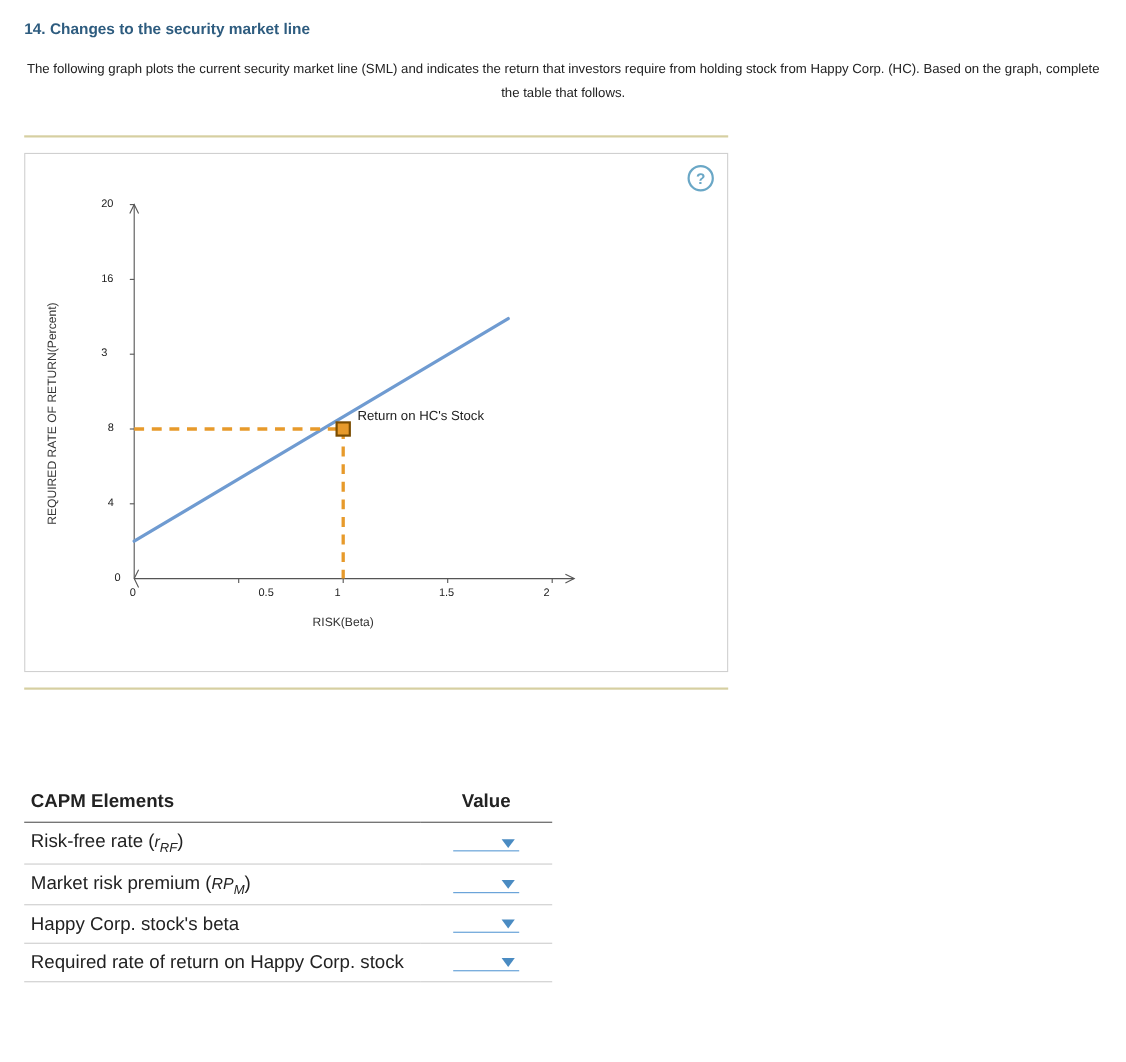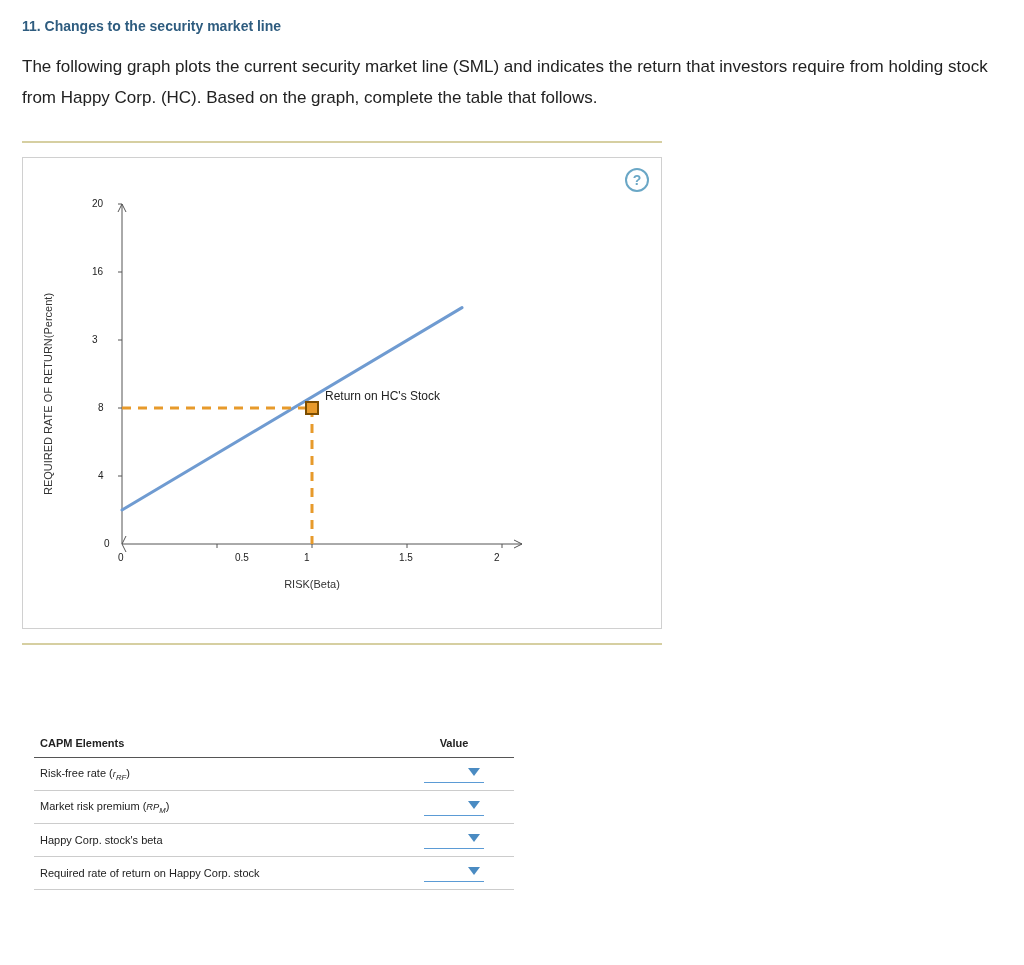--- a/index.html
+++ b/index.html
@@ -12,24 +12,25 @@
     background: #fff;
     width: 1024px;
   }
   .title {
     color: #2e5c7f;
     font-weight: bold;
     font-size: 14px;
     margin-bottom: 18px;
   }
   .intro {
-    font-size: 17px;
+    font-size: 12px;
     line-height: 1.8;
     margin-bottom: 28px;
     color: #222;
+    text-align: center;
   }
   .hr-tan {
     height: 2px;
     background: #d6cfa1;
     border: none;
     margin: 0 0 14px 0;
     width: 640px;
   }
   .chart-card {
     width: 640px;
@@ -88,22 +89,21 @@
   }
   .annot {
     position: absolute;
     font-size: 12px;
     color: #222;
   }
   .spacer { height: 70px; }
   .capm-table {
     width: 480px;
     border-collapse: collapse;
-    font-size: 11px;
-    margin-left: 12px;
+    font-size: 17px;
   }
   .capm-table th {
     text-align: left;
     font-weight: bold;
     padding: 8px 6px;
     border-bottom: 1.5px solid #555;
     color: #222;
   }
   .capm-table td {
     padding: 7px 6px;
@@ -132,21 +132,21 @@
     border-right: 6px solid transparent;
     border-top: 8px solid #4a8bc2;
     vertical-align: middle;
   }
   .sub { font-style: italic; font-size: 0.85em; }
   .subsub { font-size: 0.7em; vertical-align: sub; font-style: italic; }
 </style>
 </head>
 <body>
 
-<div class="title">11. Changes to the security market line</div>
+<div class="title">14. Changes to the security market line</div>
 <div class="intro">The following graph plots the current security market line (SML) and indicates the return that investors require from holding stock from Happy Corp. (HC). Based on the graph, complete the table that follows.</div>
 
 <hr class="hr-tan">
 
 <div class="chart-card">
   <div class="help-badge">?</div>
 
   <div class="plot-wrap">
     <div class="ylabel">REQUIRED RATE OF RETURN(Percent)</div>
 

